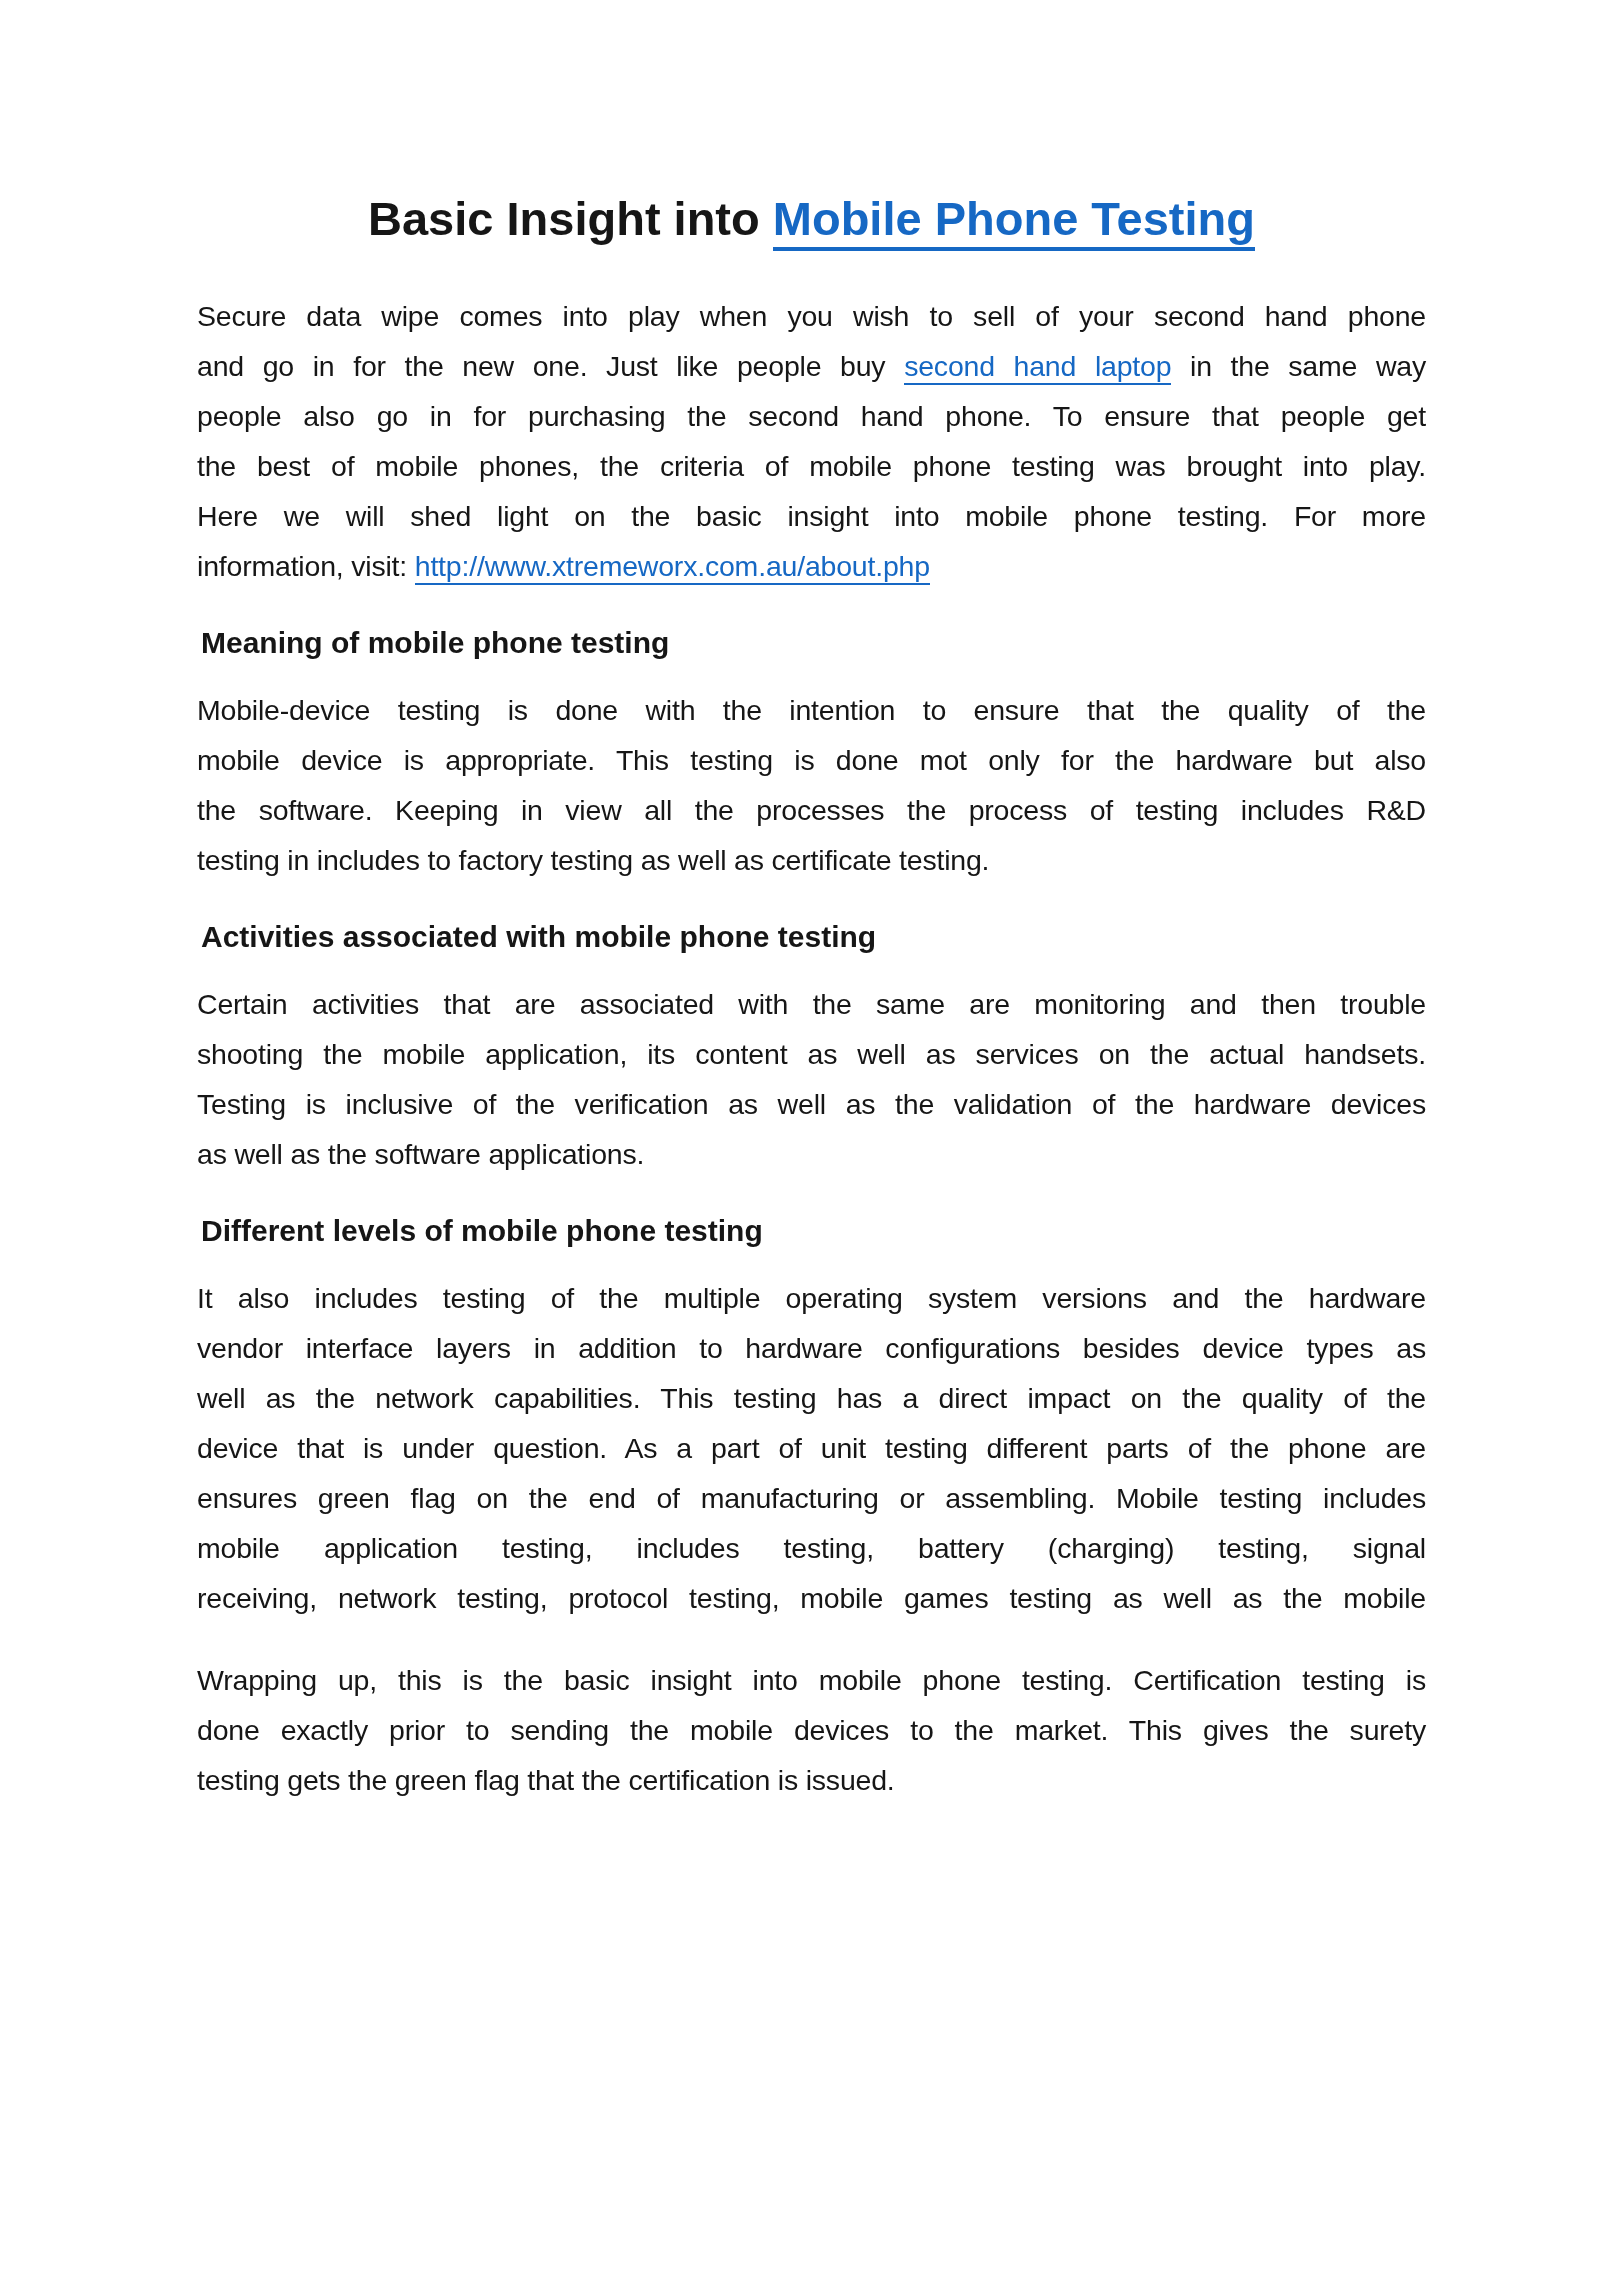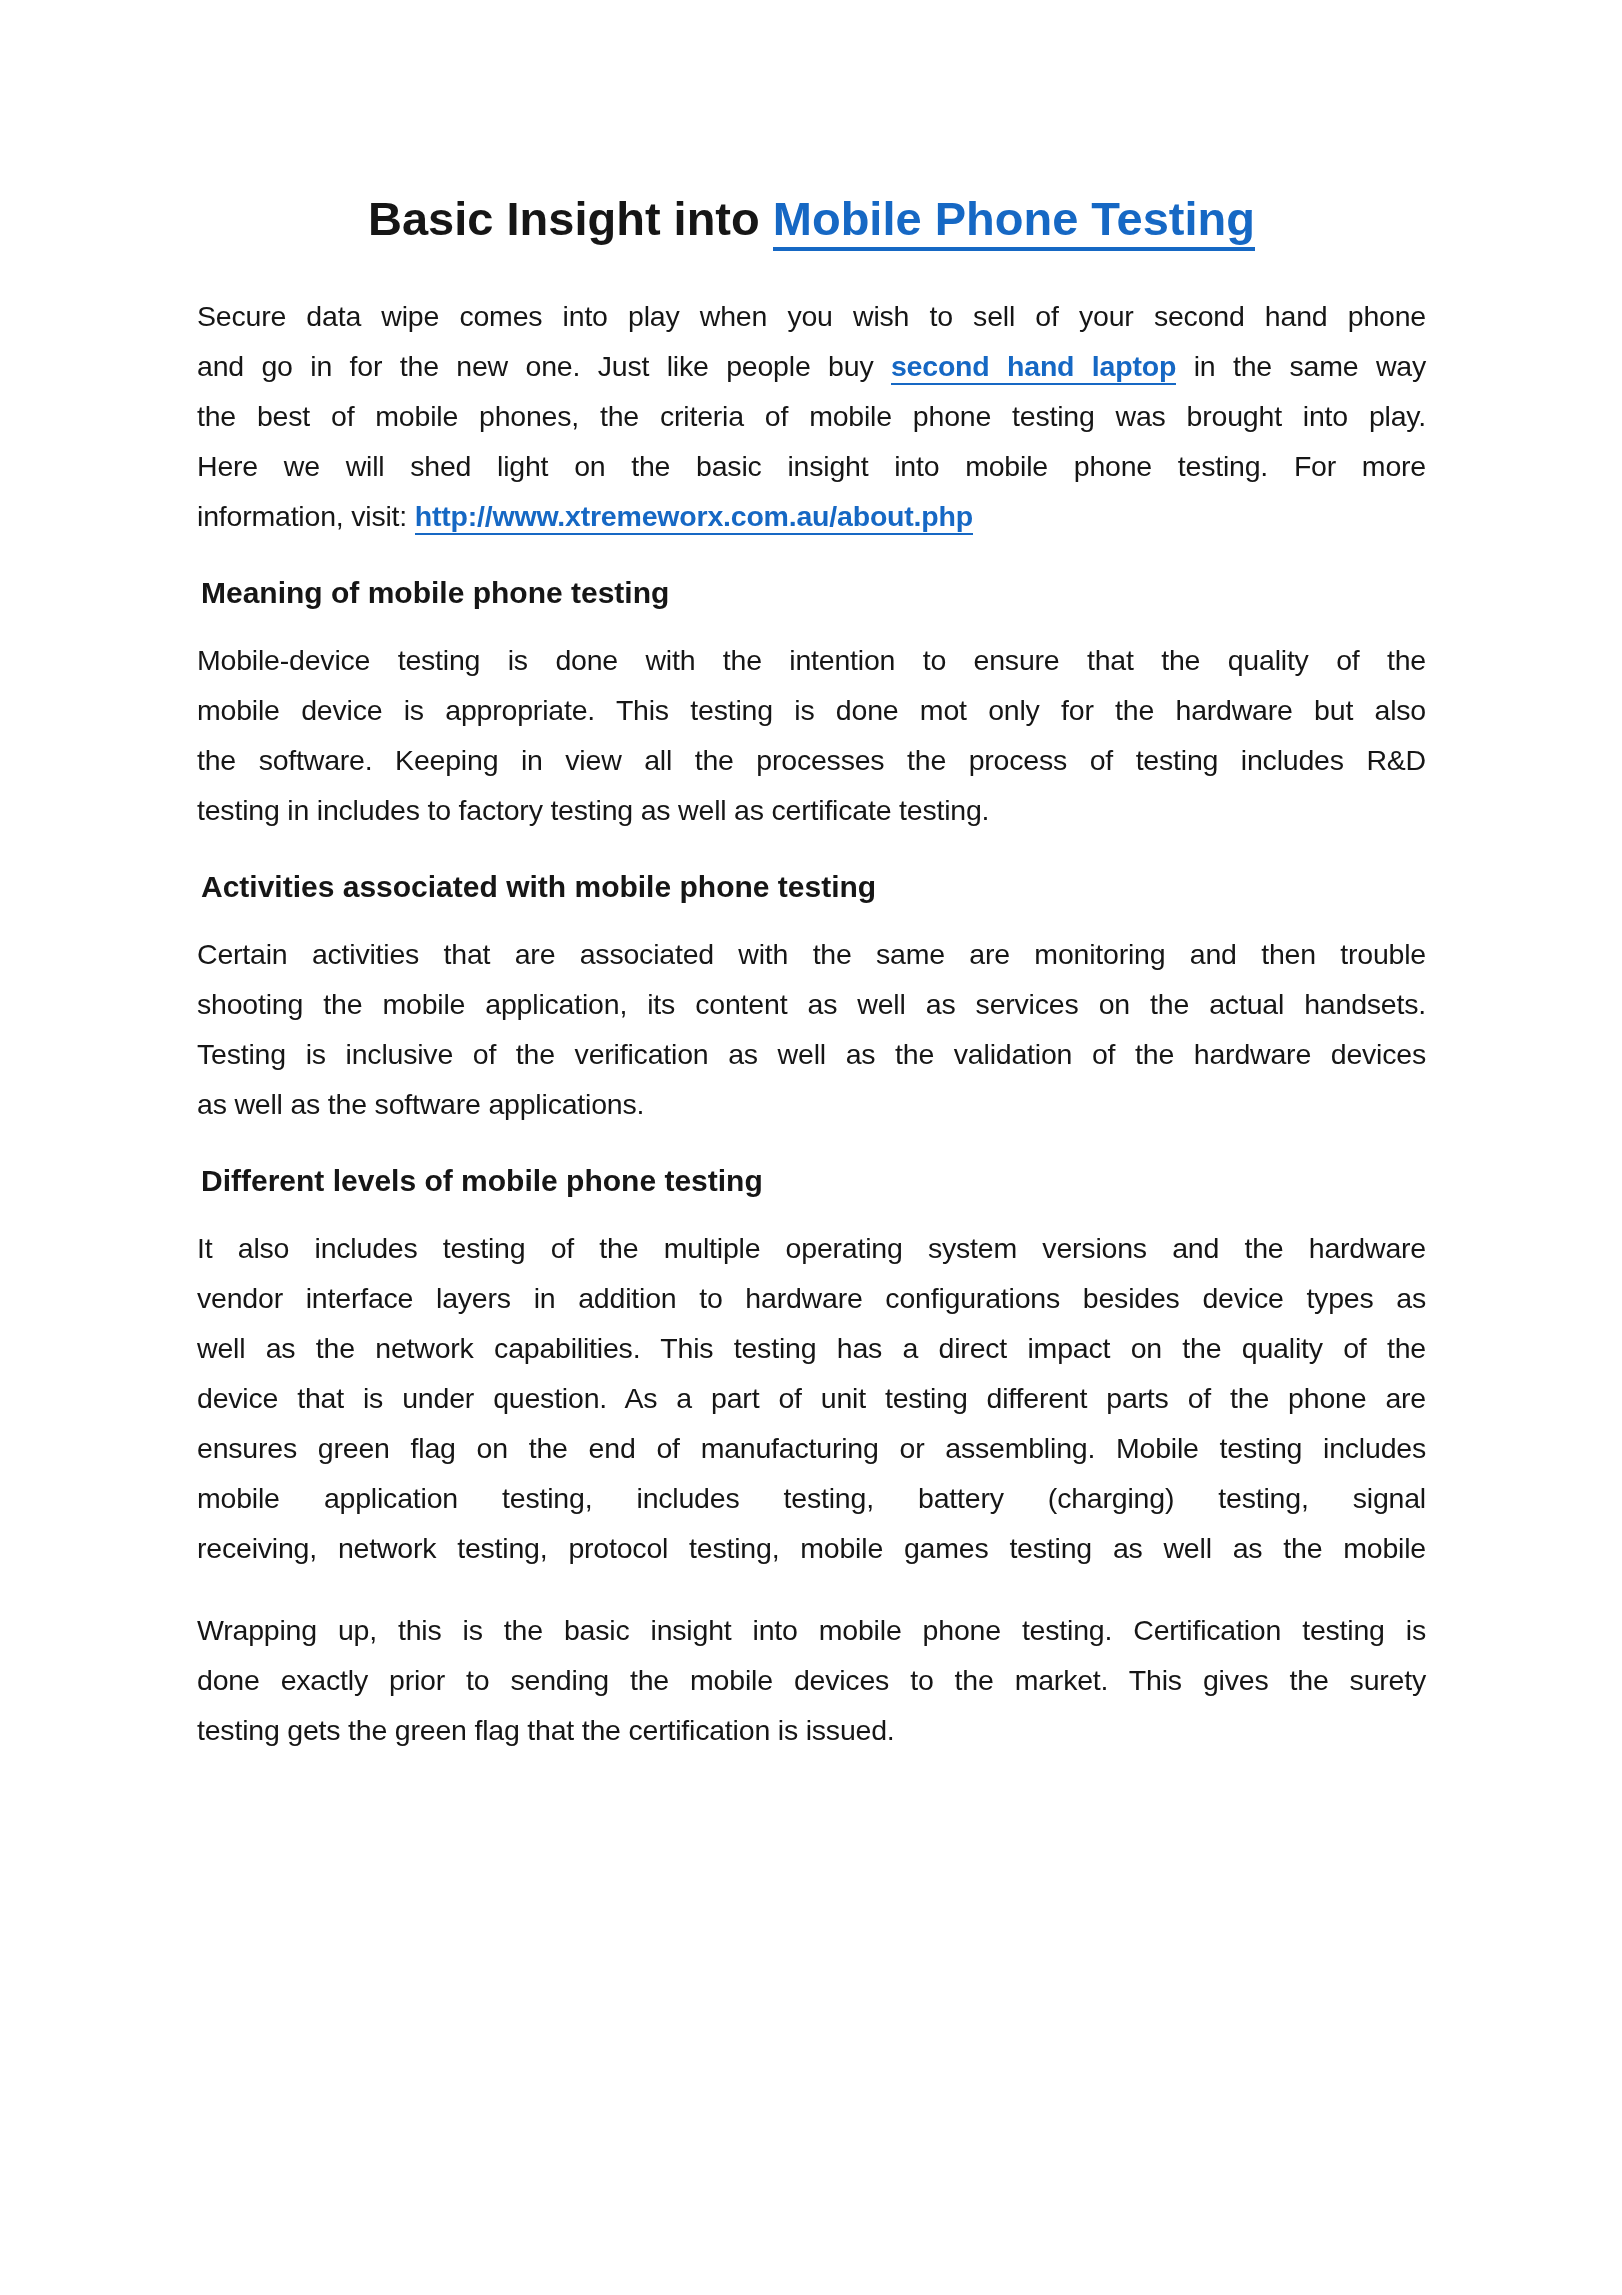--- a/index.html
+++ b/index.html
@@ -49,34 +49,35 @@
     font-size: 28.5px;
     line-height: 50px;
     letter-spacing: -0.2px;
   }
   .line.justify {
     text-align: justify;
     text-align-last: justify;
   }
   .link {
     color: var(--link);
-    font-weight: 700;
+    font-weight: 400;
     border-bottom: 2.5px solid var(--link);
     padding-bottom: 1.3px;
   }
 </style>
 </head>
 <body>
 
 <div class="page">
   <div class="title"><span>Basic Insight into </span><span class="title-link">Mobile Phone Testing</span></div>
   <div id="doc-body">
       <div class="para">
         <div class="line justify"><span>Secure data wipe comes into play when you wish to sell of your second hand phone</span></div>
         <div class="line justify"><span>and go in for the new one. Just like people buy </span><span class="link">second hand laptop</span><span> in the same way</span></div>
+        <div class="line justify"><span>people also go in for purchasing the second hand phone. To ensure that people get</span></div>
         <div class="line justify"><span>the best of mobile phones, the criteria of mobile phone testing was brought into play.</span></div>
         <div class="line justify"><span>Here we will shed light on the basic insight into mobile phone testing. For more</span></div>
         <div class="line"><span>information, visit: </span><span class="link">http://www.xtremeworx.com.au/about.php</span></div>
       </div>
       <div class="heading">Meaning of mobile phone testing</div>
       <div class="para">
         <div class="line justify"><span>Mobile-device testing is done with the intention to ensure that the quality of the</span></div>
         <div class="line justify"><span>mobile device is appropriate. This testing is done mot only for the hardware but also</span></div>
         <div class="line justify"><span>the software. Keeping in view all the processes the process of testing includes R&amp;D</span></div>
         <div class="line"><span>testing in includes to factory testing as well as certificate testing.</span></div>

